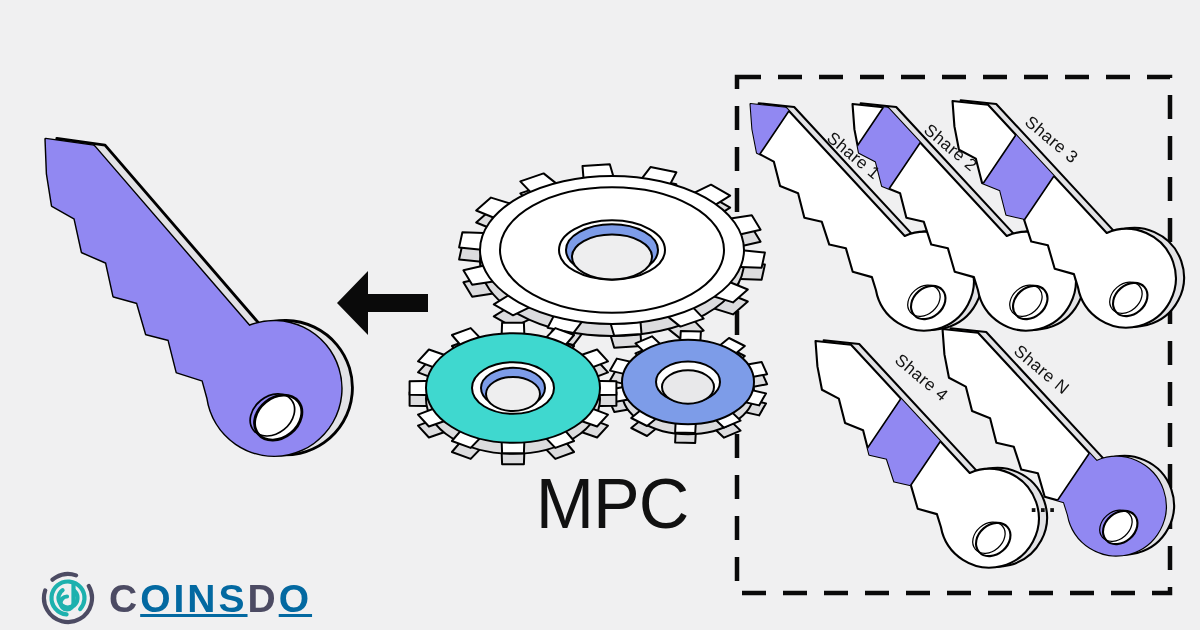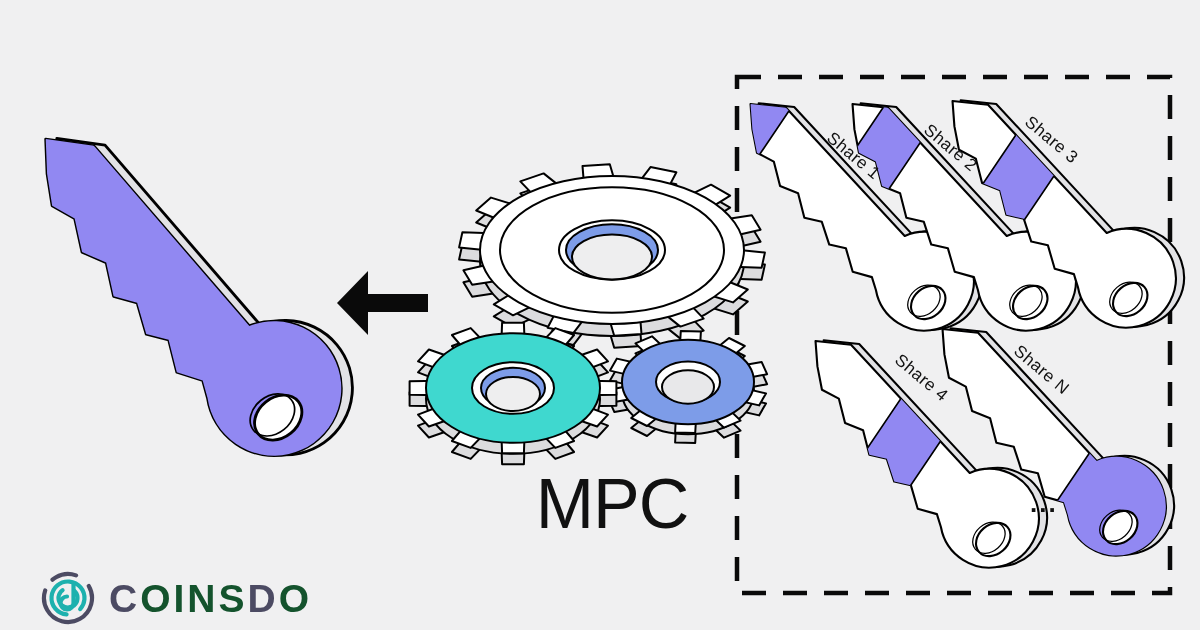--- a/index.html
+++ b/index.html
@@ -5,21 +5,21 @@
   html,body{margin:0;padding:0;background:#f0f0f1;}
   .stage{position:relative;width:1200px;height:630px;overflow:hidden;background:#f0f0f1;
          font-family:"Liberation Sans",sans-serif;}
   .stage svg text{font-family:"Liberation Sans",sans-serif;fill:#111;}
   .share-label{font-size:17px;letter-spacing:.5px;}
   .mpc-label{font-size:70px;letter-spacing:-1px;fill:#141414;}
   .dots-label{font-size:26px;font-weight:bold;letter-spacing:2px;}
   .logo{position:absolute;left:40px;top:570px;display:flex;align-items:center;gap:13px;}
   .logo-text{font-size:39px;font-weight:600;letter-spacing:3px;line-height:1;}
   .seg-dark{color:#4c4b63;}
-  .seg-teal{color:#14532d;}
+  .seg-teal{color:#0369a1;text-decoration:underline;}
 </style>
 </head>
 <body>
 
 <div class="stage">
   <svg width="1200" height="630" viewBox="0 0 1200 630">
     <defs>
       <clipPath id="keyClip">
         <path d="M 8,28 L 38,12 L 200,50 A 47,47 0 1 1 206,108 L 196,100 L 178,106 L 160,91 L 145,97 L 127,83 L 111,89 L 93,73 L 75,77 L 57,61 L 39,63 L 23,47 Z"></path>
       </clipPath>

